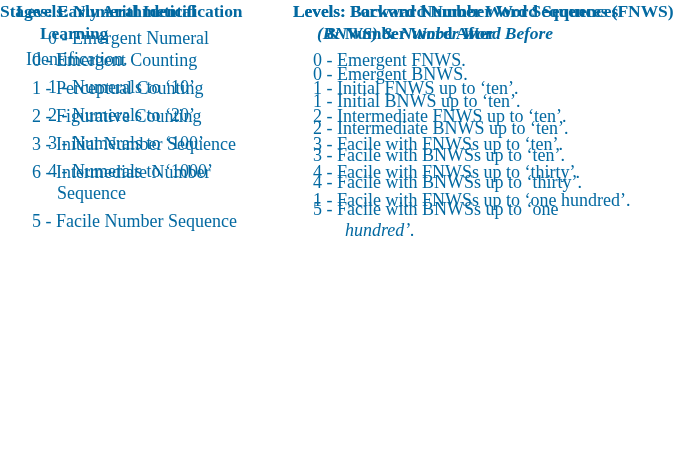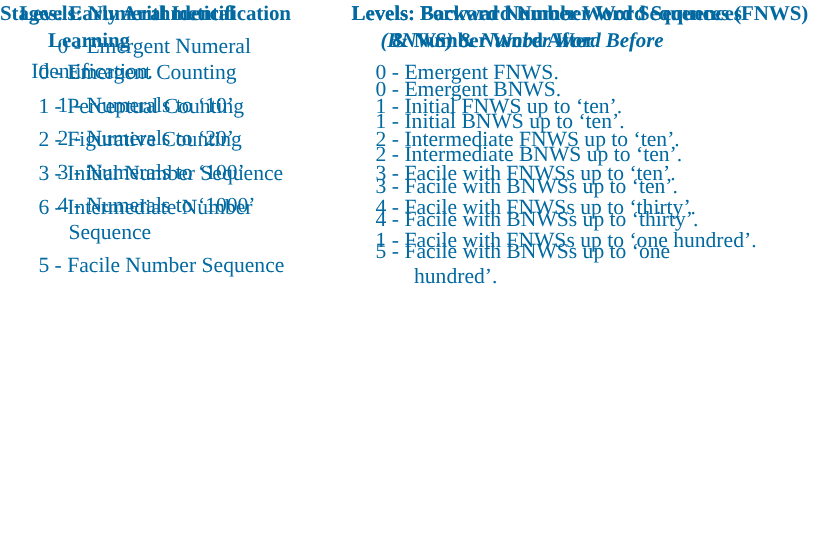--- a/index.html
+++ b/index.html
@@ -39,21 +39,21 @@
 
   .item { margin-bottom: 7px; }
   .sec-r2 .item { margin-bottom: 6px; }
   .item .line {
     font-size: 18px;
     line-height: 21px;
     white-space: nowrap;
   }
   
   .sec-l1 .cont-hang, .sec-l2 .cont-hang { padding-left: 25px; }
-  .sec-r1 .cont-hang, .sec-r2 .cont-hang { padding-left: 32px; }
+  .sec-r1 .cont-hang, .sec-r2 .cont-hang { padding-left: 32px; font-style: italic; }
   
   .cont-out { margin-left: -22px; }
 </style>
 </head>
 <body>
 
 <div class="canvas">
 
   <div class="section sec-l1">
     <div class="heading">

